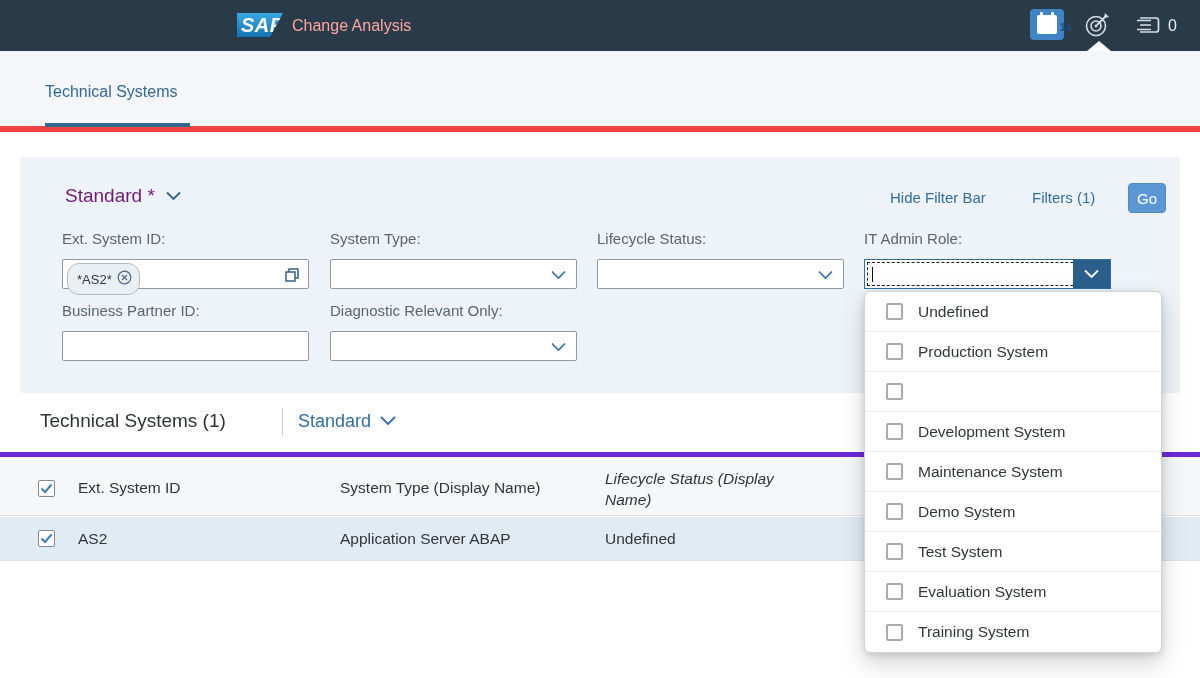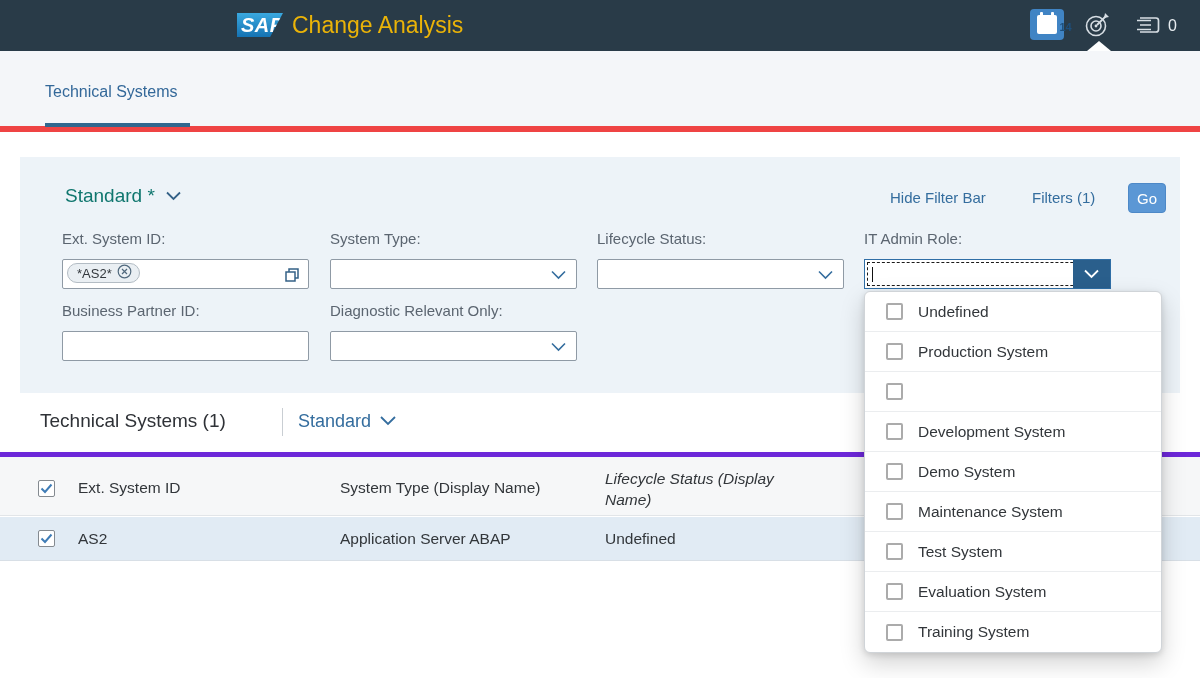--- a/index.html
+++ b/index.html
@@ -7,21 +7,21 @@
   .app { position:relative; width:1200px; height:678px; overflow:hidden; background:#fff; }
 
   
   .shell { position:absolute; left:0; top:0; width:1200px; height:51px; background:#293b48; }
   .sap-logo { position:absolute; left:237px; top:13px; width:46px; height:24px;
     background:linear-gradient(180deg,#3aa9e0 0%,#1572b2 100%);
     clip-path:polygon(0 0,100% 0,72% 100%,0 100%);
     display:flex; align-items:center; }
   .sap-logo span { color:#fff; font-weight:bold; font-style:italic; font-size:20px; letter-spacing:.5px; padding-left:4px; }
   .shell-title { position:absolute; left:292px; top:0; height:51px; display:flex; align-items:center;
-    color:#eab308; font-size:23px; }
+    color:#fca5a5; font-size:16px; }
   .cal-btn { position:absolute; left:1030px; top:9px; width:34px; height:31px; background:#4084c4;
     border:none; border-radius:4px; display:flex; align-items:center; justify-content:center; cursor:pointer; }
   .cal { width:20px; height:19px; background:#fff; border-radius:2px; position:relative;
     display:flex; align-items:flex-end; justify-content:center; }
   .cal::before, .cal::after { content:""; position:absolute; top:-3px; width:3px; height:5px; background:#fff; border-radius:1px; }
   .cal::before { left:3px; } .cal::after { right:3px; }
   .cal-num { font-size:11px; font-weight:bold; color:#1d4f7c; line-height:14px;margin-left:37px; }
   .shell-icon { position:absolute; top:10px; height:30px; display:flex; align-items:center; cursor:pointer; }
   .icon-target { left:1082px; }
   .icon-msg { left:1134px; }
@@ -32,36 +32,36 @@
 
   
   .tabstrip { position:absolute; left:0; top:51px; width:1200px; height:81px; background:#f4f6f9; border-bottom:6px solid #ef4444; }
   .tab { position:absolute; left:45px; top:0; height:81px; display:flex; align-items:center;
     color:#336899; font-size:16px; cursor:pointer; }
   .tab-underline { position:absolute; left:45px; bottom:-1px; width:145px; height:4px; background:#31688f; }
 
   
   .filter-panel { position:absolute; left:20px; top:157px; width:1160px; height:236px; background:#edf3f8; }
   .variant-title { position:absolute; left:45px; top:28px; display:flex; align-items:center; gap:10px;
-    color:#0f766e; font-size:19px; cursor:pointer; }
+    color:#701a75; font-size:19px; cursor:pointer; }
   .fb-link { position:absolute; top:32px; color:#346d9e; font-size:15px; background:none; border:none;
     font-family:inherit; cursor:pointer; }
   .link-hide { left:870px; }
   .link-filters { left:1012px; }
   .go-btn { position:absolute; left:1108px; top:26px; width:38px; height:30px; background:#5b97d5;
     border:1px solid #4d88c7; border-radius:4px; color:#fff; font-size:15px; font-family:Liberation Sans, sans-serif; cursor:pointer; }
 
   .ffield { position:absolute; width:247px; }
   .ffield label { display:block; color:#5b6570; font-size:15px; margin-bottom:12px; }
   .f-c1 { left:42px; } .f-c2 { left:310px; } .f-c3 { left:577px; } .f-c4 { left:844px; }
   .f-r1 { top:73px; } .f-r2 { top:145px; }
 
   .ctrl { position:relative; width:247px; height:30px; background:#fff; border:1px solid #8f9aa5; border-radius:2px; }
   .ctrl .chev { position:absolute; right:9px; top:7px; }
-  .token { position:absolute; left:4px; top:3px; height:20px; display:inline-flex; align-items:center; gap:5px;
+  .token { position:absolute; left:4px; top:3px; height:32px; display:inline-flex; align-items:center; gap:5px;
     background:#eaeff3; border:1px solid #b3bcc4; border-radius:12px; padding:0 7px 0 9px;
     font-size:13px; color:#33383d; }
   .vh-icon { position:absolute; right:7px; top:6px; cursor:pointer; }
   .plain-input { width:245px; height:28px; border:none; outline:none; background:transparent; font-family:inherit; font-size:14px; padding:0 6px; }
 
   .combo-focused { position:relative; width:247px; height:30px; background:#fff; border:1px solid #2f6ea6;
     outline:1px dashed #1a1a1a; outline-offset:-4px; }
   .combo-btn { position:absolute; right:0; top:0; width:37px; height:28px; background:#2a5f8c;
     display:flex; align-items:center; justify-content:center; cursor:pointer; }
   .caret { position:absolute; left:7px; top:7px; width:1px; height:15px; background:#111; }
@@ -273,28 +273,28 @@
     </li>
     <li class="dd-item">
       <span class="dd-cb"></span>
     </li>
     <li class="dd-item">
       <span class="dd-cb"></span>
       <span class="dd-label">Development System</span>
     </li>
     <li class="dd-item">
       <span class="dd-cb"></span>
+      <span class="dd-label">Maintenance System</span>
+    </li>
+    <li class="dd-item">
+      <span class="dd-cb"></span>
       <span class="dd-label">Demo System</span>
     </li>
     <li class="dd-item">
       <span class="dd-cb"></span>
-      <span class="dd-label">Maintenance System</span>
-    </li>
-    <li class="dd-item">
-      <span class="dd-cb"></span>
       <span class="dd-label">Test System</span>
     </li>
     <li class="dd-item">
       <span class="dd-cb"></span>
       <span class="dd-label">Evaluation System</span>
     </li>
     <li class="dd-item">
       <span class="dd-cb"></span>
       <span class="dd-label">Training System</span>
     </li>

